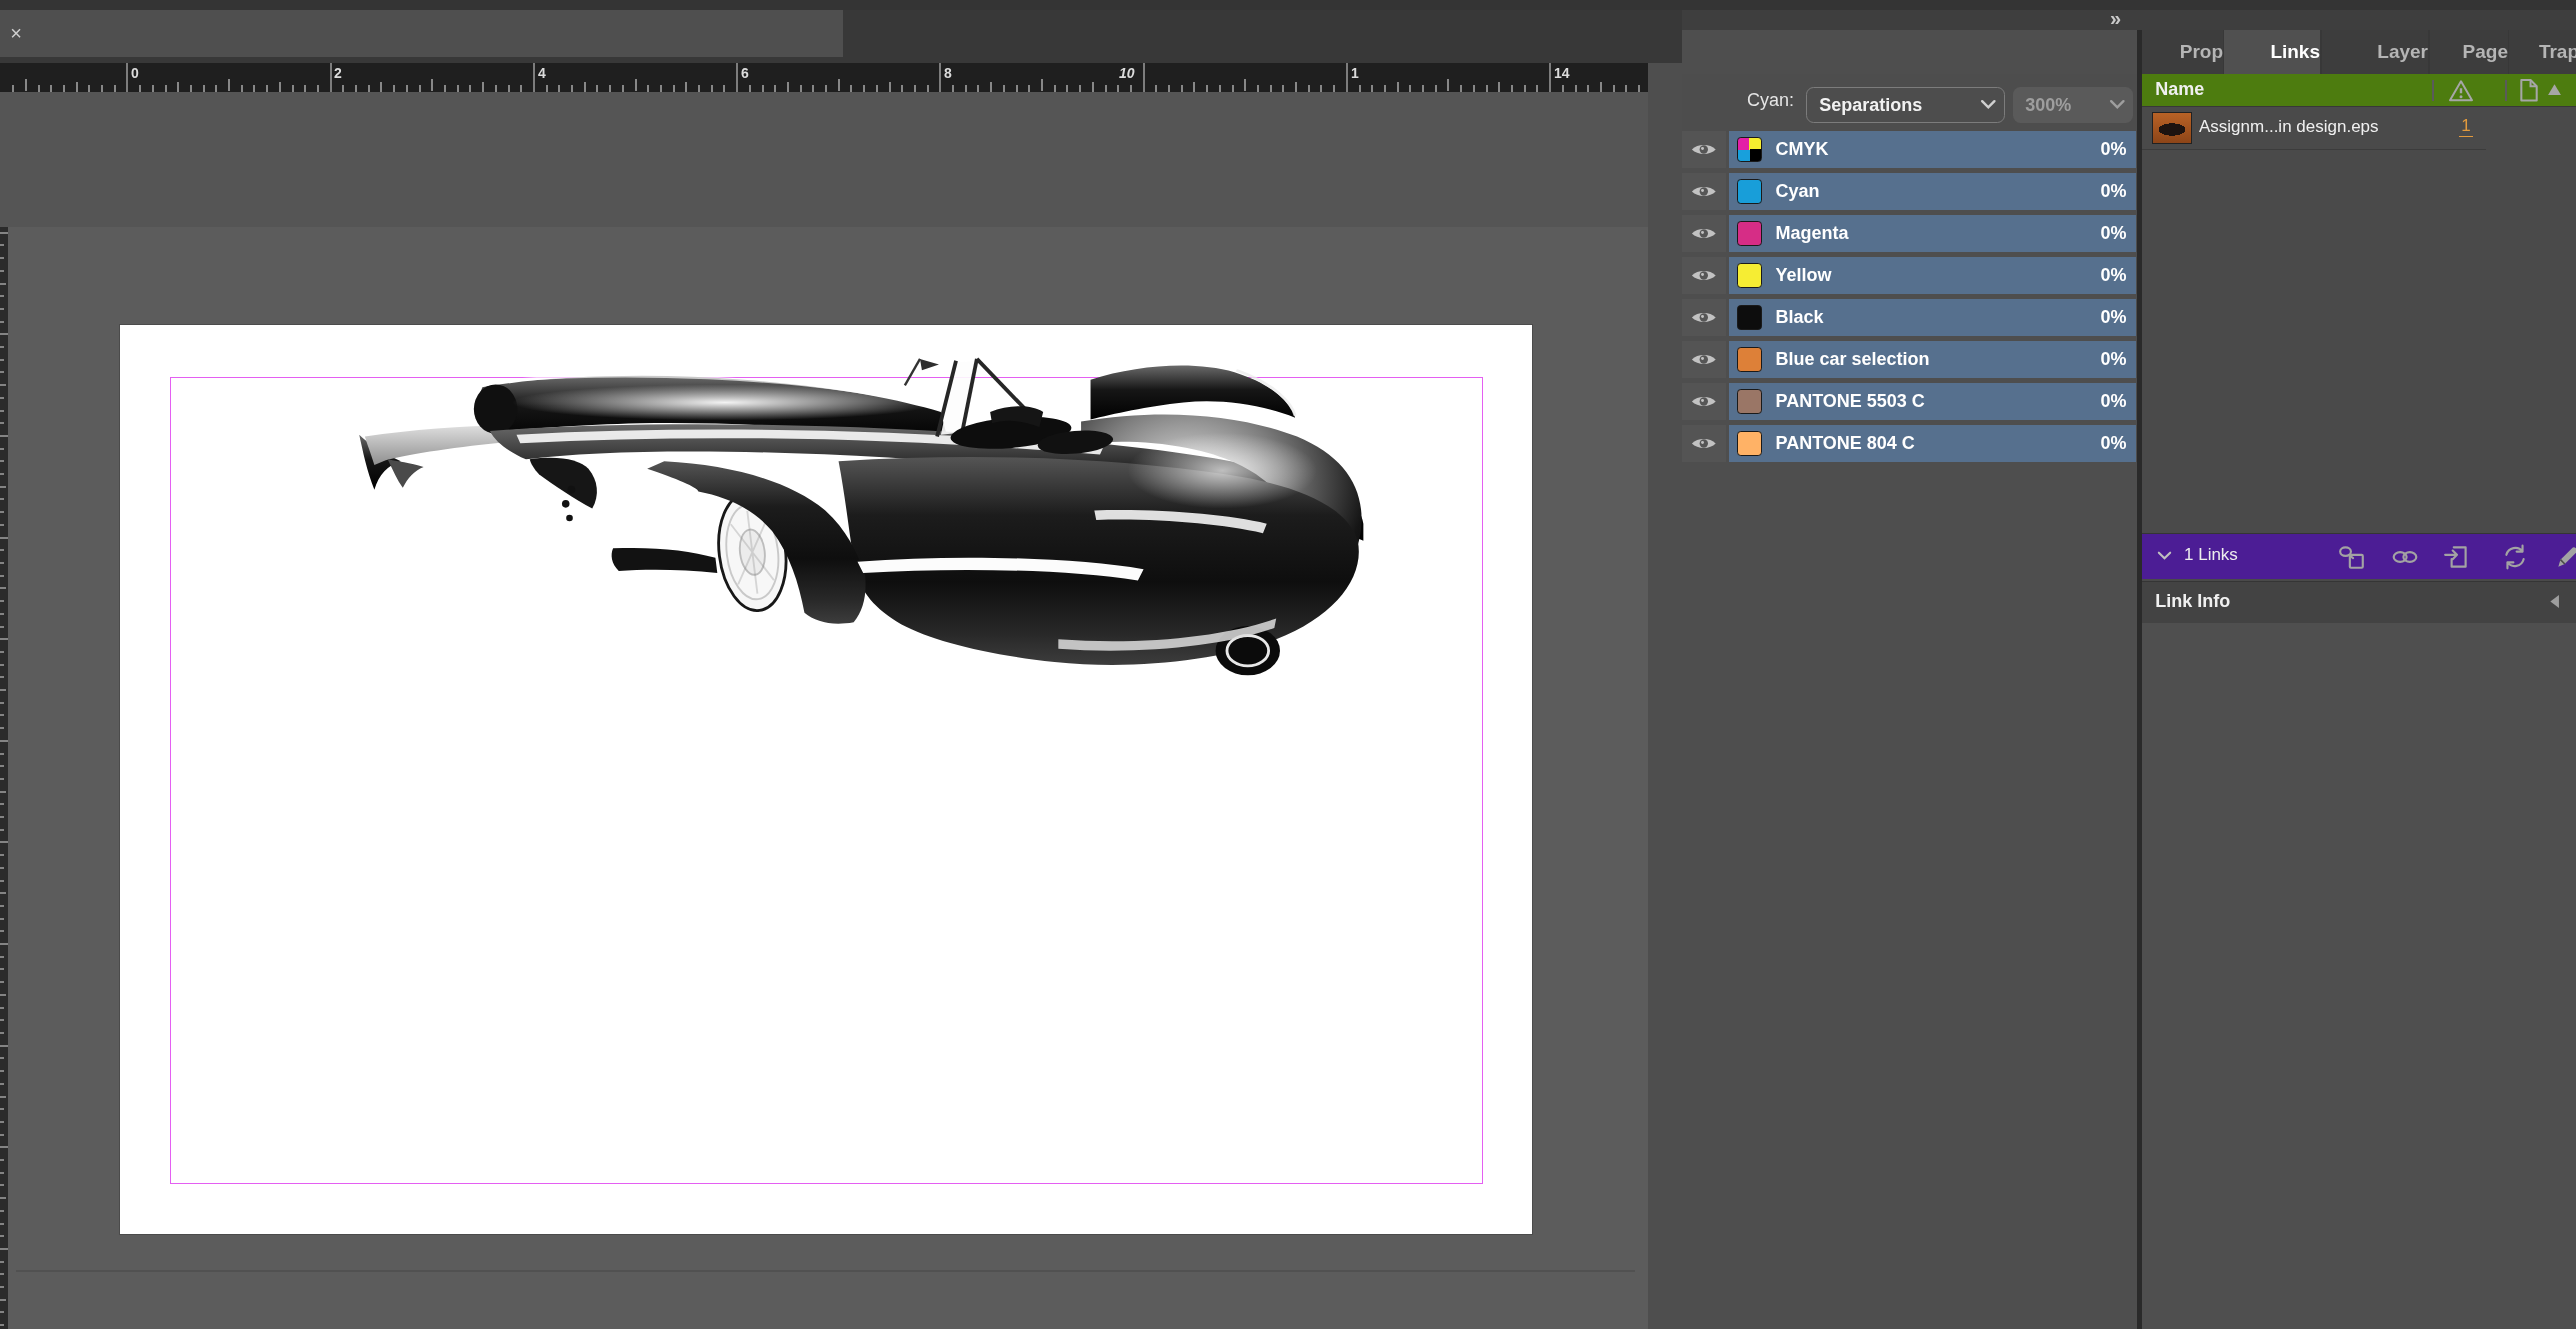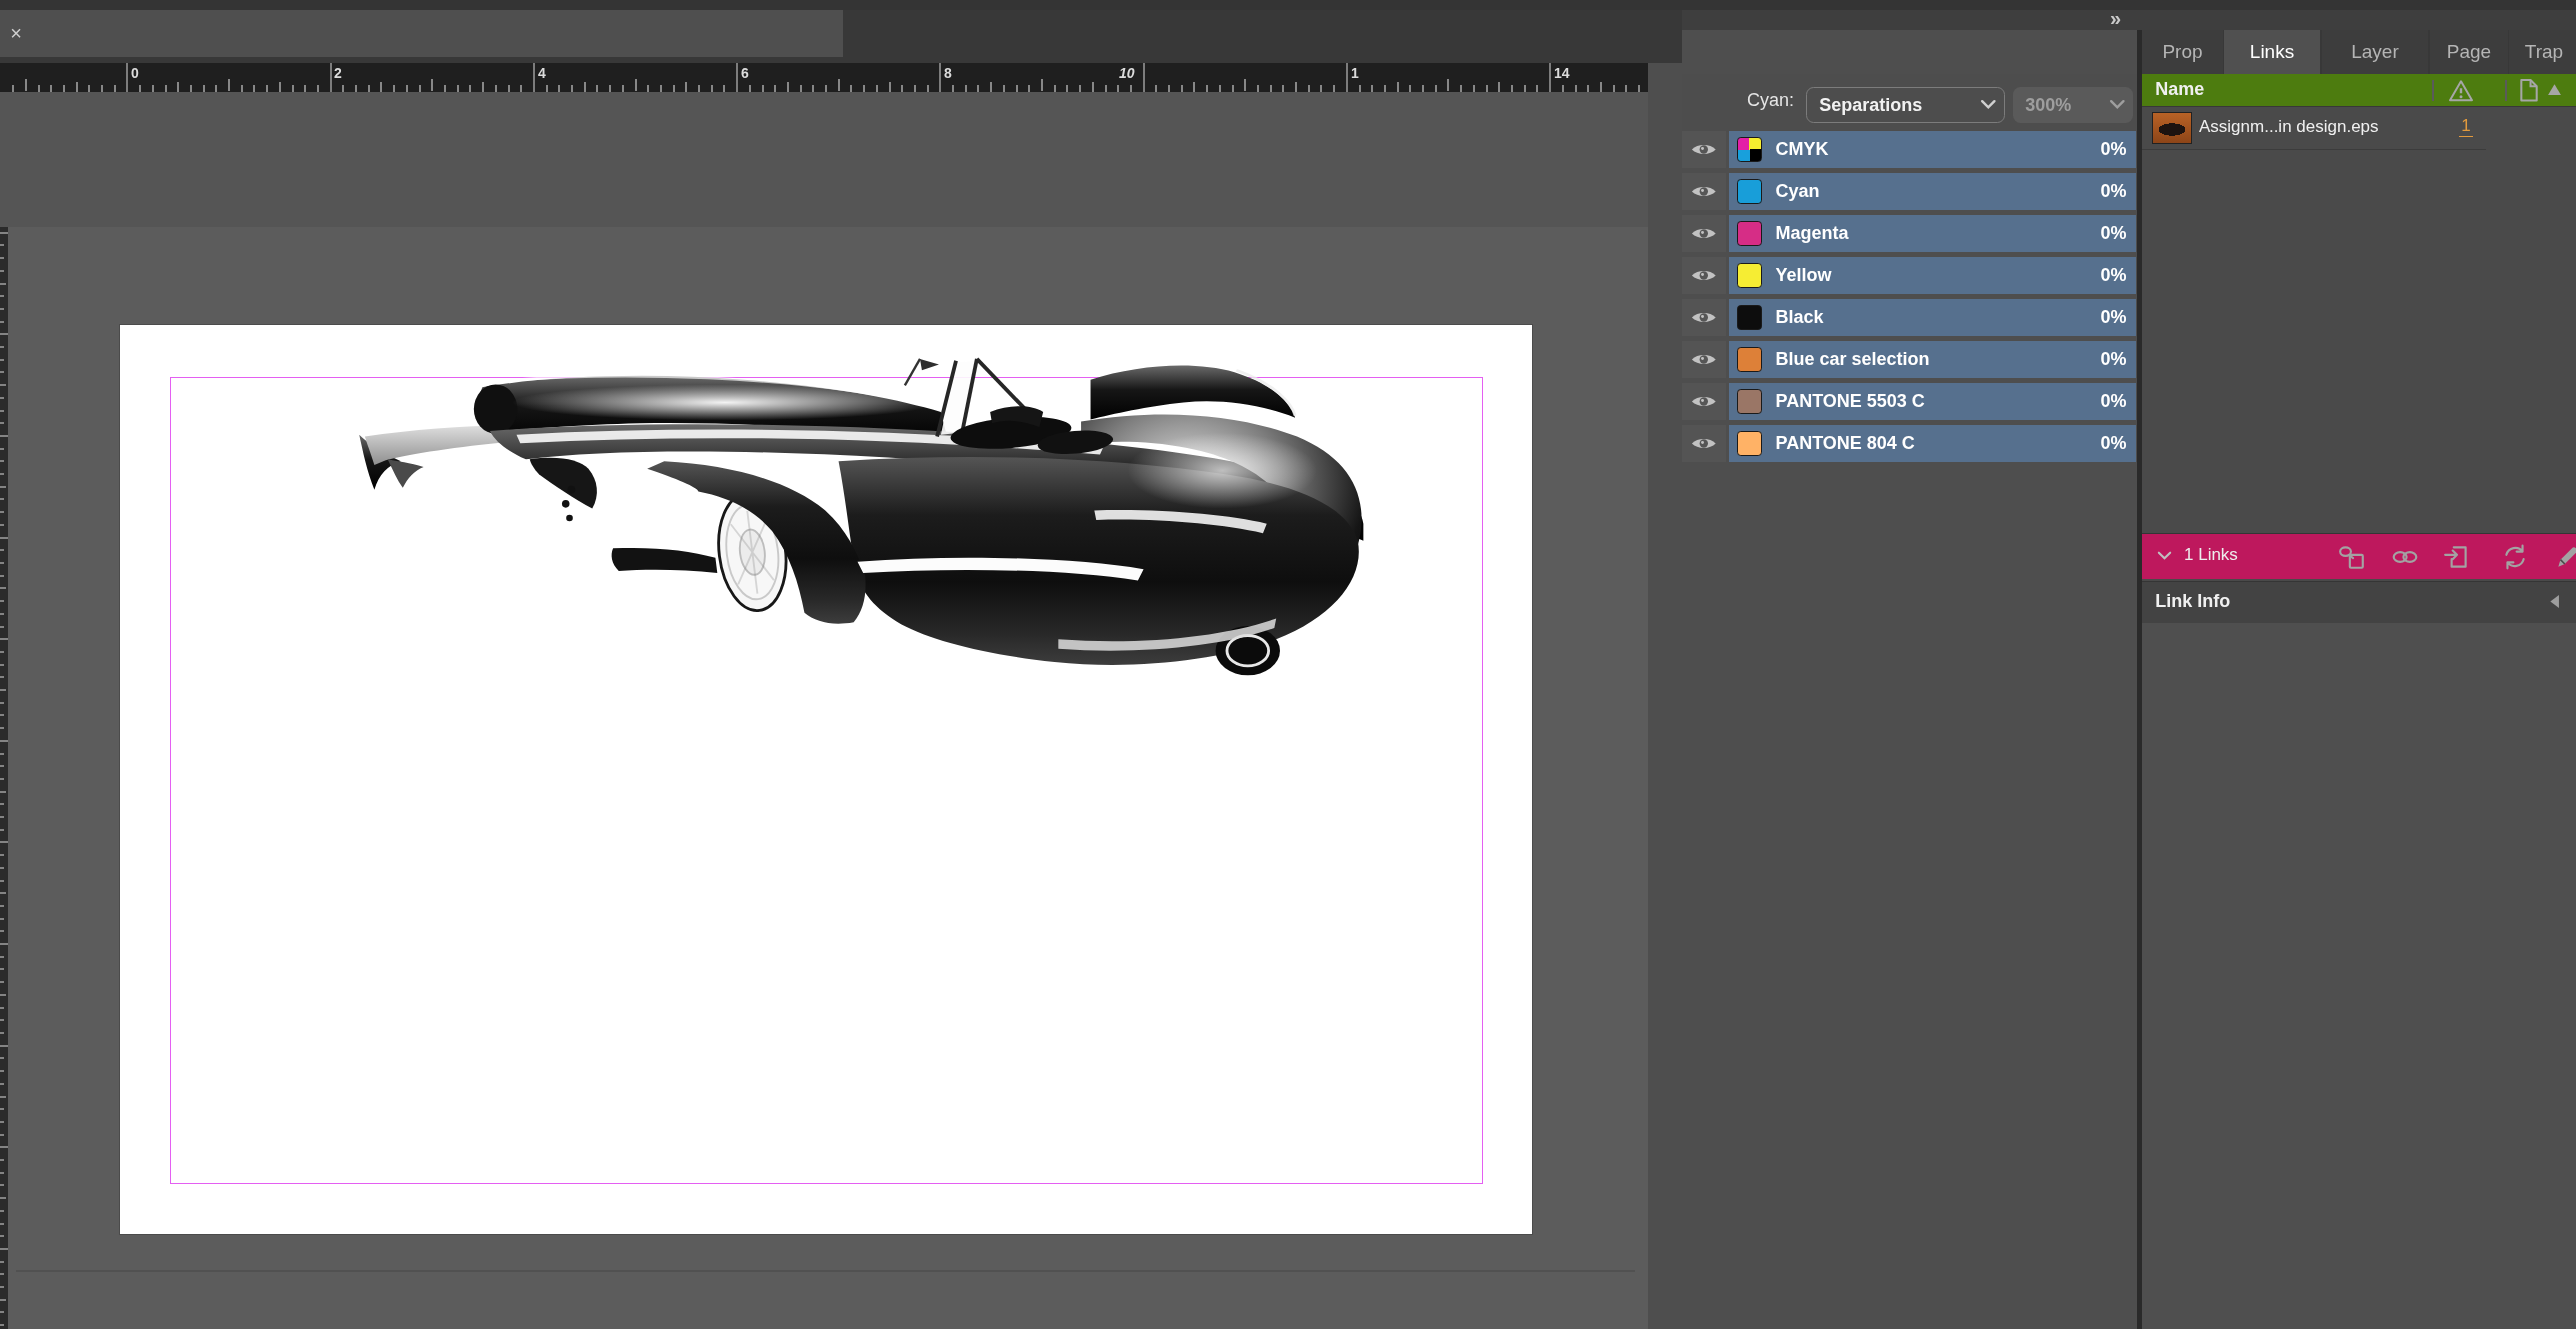--- a/index.html
+++ b/index.html
@@ -55,34 +55,34 @@
   .dchev{width:28px;}
   .sep-row-eye{position:absolute;left:0;width:44px;height:37px;background:#545454;display:flex;align-items:center;justify-content:center;}
   .sep-row-main{position:absolute;left:47px;width:407px;height:37px;display:flex;align-items:center;}
   .sep-swatch{width:25.6px;height:25.6px;margin-left:7.6px;border:1.9px solid #1a1a1a;border-radius:3.8px;box-sizing:border-box;}
   .sep-name{color:#ffffff;font-size:18px;font-weight:bold;margin-left:13.3px;flex:1;white-space:nowrap;}
   .sep-val{color:#ffffff;font-size:18px;font-weight:bold;margin-right:9.5px;}
 
   
   #links-panel{left:2142px;top:30px;width:434px;height:1299px;background:#4a4a4a;overflow:hidden;}
   #links-tabs{position:absolute;left:0;top:0;width:434px;height:44px;background:#383838;}
-  .ptab{position:absolute;top:0;height:44px;line-height:44px;text-align:center;font-size:19px;font-weight:normal;
+  .ptab{position:absolute;top:0;height:44px;line-height:44px;text-align:right;font-size:19px;font-weight:bold;
         color:#b5b5b5;background:#3d3d3d;overflow:hidden;white-space:nowrap;}
   .ptab.active{background:#505050;color:#ffffff;}
   #name-header{position:absolute;left:0;top:44px;width:434px;height:33px;background:#4d7c0f;border-bottom:1.9px solid #383838;box-sizing:border-box;}
   #name-header .nlab{position:absolute;left:13.3px;top:4.7px;color:#f0f0f0;font-size:18px;font-weight:bold;}
   .vsep{position:absolute;top:5.7px;width:1.9px;height:21px;background:#5a5a5a;}
   #link-item{position:absolute;left:0;top:77px;width:344px;height:43px;border-bottom:1.9px solid #3c3c3c;box-sizing:border-box;}
   #link-thumb{position:absolute;left:9.5px;top:4.7px;width:38px;height:30px;border:0.9px solid #222;
      background:
        radial-gradient(58% 34% at 50% 55%, #1d1310 0 60%, rgba(0,0,0,0) 61%),
        linear-gradient(180deg,#b96226,#8d4518);}
   #link-name{position:absolute;left:57px;top:9.5px;color:#f0f0f0;font-size:17px;}
   #link-page{position:absolute;right:13.3px;top:8.5px;color:#e29a3d;font-size:17px;border-bottom:1.9px solid #e29a3d;padding:0 1.9px;}
-  #links-status{position:absolute;left:0;top:503px;width:434px;height:46px;background:#be185d;border-top:1.9px solid #353535;box-sizing:border-box;}
+  #links-status{position:absolute;left:0;top:503px;width:434px;height:46px;background:#4c1d95;border-top:1.9px solid #353535;box-sizing:border-box;}
   #links-count{position:absolute;left:42px;top:11.4px;color:#ededed;font-size:17px;}
   #status-chev{position:absolute;left:13.3px;top:13.3px;}
   .tool-ic{position:absolute;top:8.5px;width:28px;height:28px;}
   #linkinfo-row{position:absolute;left:0;top:551px;width:434px;height:42px;background:#434343;border-top:1.9px solid #353535;box-sizing:border-box;}
   #linkinfo-row .lab{position:absolute;left:13.3px;top:8.5px;color:#f0f0f0;font-size:18px;font-weight:bold;}
   #linkinfo-collapse{position:absolute;right:15px;top:12.3px;}
   #links-body-bottom{position:absolute;left:0;top:593px;width:434px;height:707px;background:#4f4f4f;}
 </style>
 </head>
 <body>

